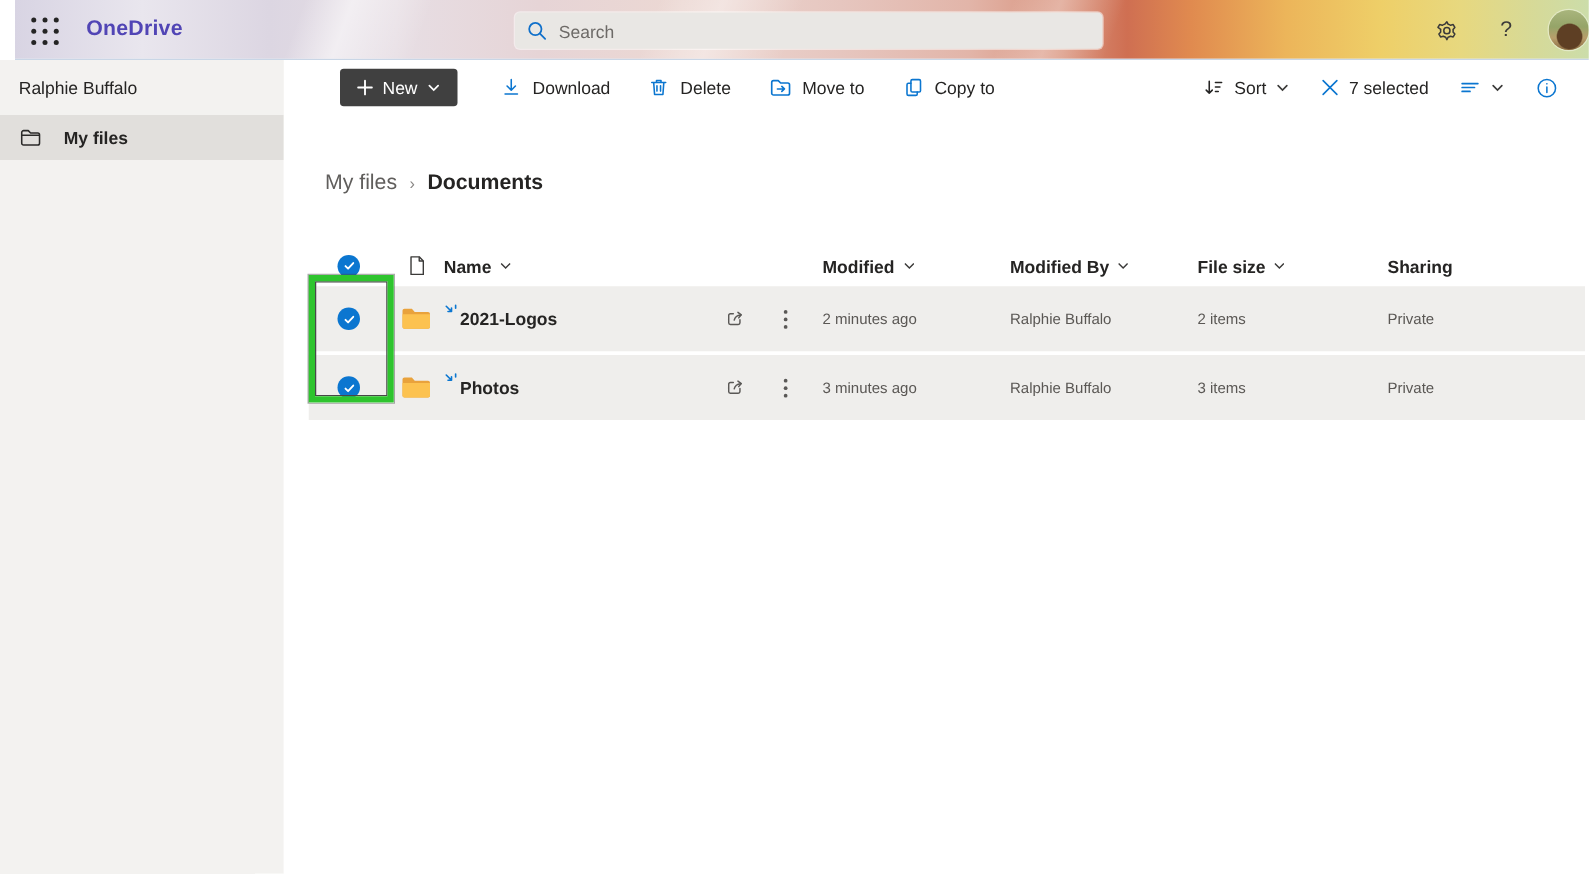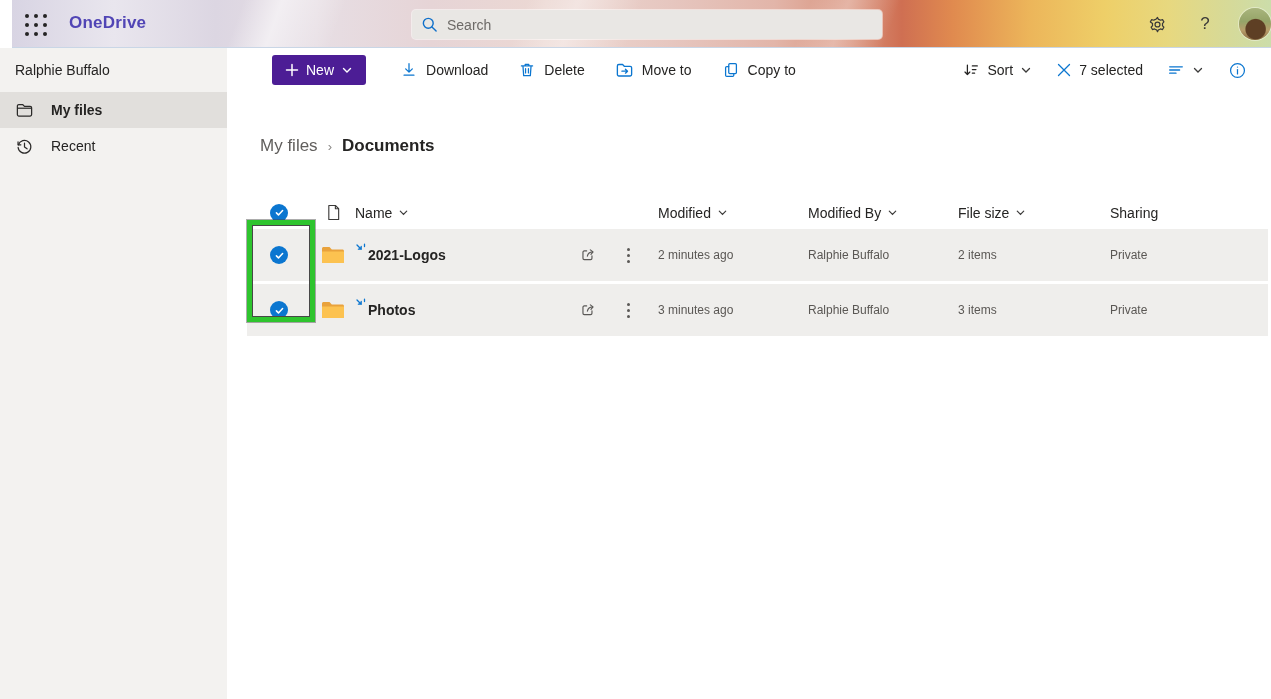--- a/index.html
+++ b/index.html
@@ -61,21 +61,21 @@
       linear-gradient(180deg, #a9b57d 0%, #95a468 42%, #b89e6b 70%, #8a6a42 100%);
     box-shadow:0 0 0 1px rgba(255,255,255,.4);
   }
 
   
   .toolbar {
     position:absolute; left:227px; top:48px; right:0; height:44px;
     background:#fff; display:flex; align-items:center;
   }
   .new-btn {
-    margin-left:45px; height:30px; padding:8px 13px; background:#4c1d95;
+    margin-left:45px; height:30px; padding:8px 13px; background:#404040;
     color:#fff; border:none; border-radius:3px; display:flex; align-items:center;
     gap:7px; font-size:14px; font-family:inherit; cursor:pointer;
   }
   .new-btn .chev { color:#fff; }
   .actions { display:flex; margin-left:34px; gap:30px; }
   .action {
     display:flex; align-items:center; gap:8px; cursor:pointer;
     font-size:14px; color:#252423;
   }
   .tb-right {
@@ -113,21 +113,21 @@
 
   .list { position:absolute; left:20px; right:3px; top:104px; }
   .lrow {
     display:grid;
     grid-template-columns:64px 44px 212px 42px 38px 150px 150px 152px 1fr;
     align-items:center;
   }
   .lrow.header { height:33px; }
   .lrow.item { height:52px; background:#efeeec; margin-bottom:3px; cursor:pointer; }
   .cell-center { display:flex; justify-content:center; }
-  .hdr-label { display:flex; align-items:center; gap:6px; font-size:14px; font-weight:400; color:#252423; cursor:pointer; }
+  .hdr-label { display:flex; align-items:center; gap:6px; font-size:14px; font-weight:700; color:#252423; cursor:pointer; }
   .hdr-label .chev svg { width:11px; height:11px; }
   .name-cell { display:flex; align-items:flex-start; gap:2px; }
   .new-badge { margin-top:-4px; }
   .item-name { font-size:14px; font-weight:700; color:#252423; }
   .sub { font-size:12px; color:#5a5754; padding-left:11px; }
   .check {
     width:18px; height:18px; border-radius:50%; background:#0b76d0;
     display:flex; align-items:center; justify-content:center; cursor:pointer;
   }
   .dots { display:flex; flex-direction:column; gap:3px; cursor:pointer; align-items:center; }
@@ -283,30 +283,20 @@
   <div class="nav-item selected">
     <span class="nav-icon">
       <svg width="19" height="19" viewBox="0 0 20 20" fill="none" stroke="#2b2a29" stroke-width="1.3" stroke-linejoin="round">
         <path d="M2.5 5.2c0-.8.7-1.5 1.5-1.5h4l2 2h6c.8 0 1.5.7 1.5 1.5v7.1c0 .8-.7 1.5-1.5 1.5H4c-.8 0-1.5-.7-1.5-1.5z"></path>
         <path d="M2.5 7.6h15"></path>
       </svg>
     </span>
     <span>My files</span>
   </div>
 
-  <div class="nav-item">
-    <span class="nav-icon">
-      <svg width="19" height="19" viewBox="0 0 20 20" fill="none" stroke="#2b2a29" stroke-width="1.3" stroke-linecap="round" stroke-linejoin="round">
-        <path d="M3.6 8.2A6.7 6.7 0 113.3 11"></path>
-          <path d="M3.2 5.2v3h3"></path>
-          <path d="M10 6.5v4l2.7 1.9"></path>
-      </svg>
-    </span>
-    <span>Recent</span>
-  </div>
 
 
 </div>
 
 <div class="main">
   <div class="breadcrumb">
     <span class="crumb-root">My files</span>
     <span class="crumb-sep">›</span>
     <span class="crumb-current">Documents</span>
   </div>

